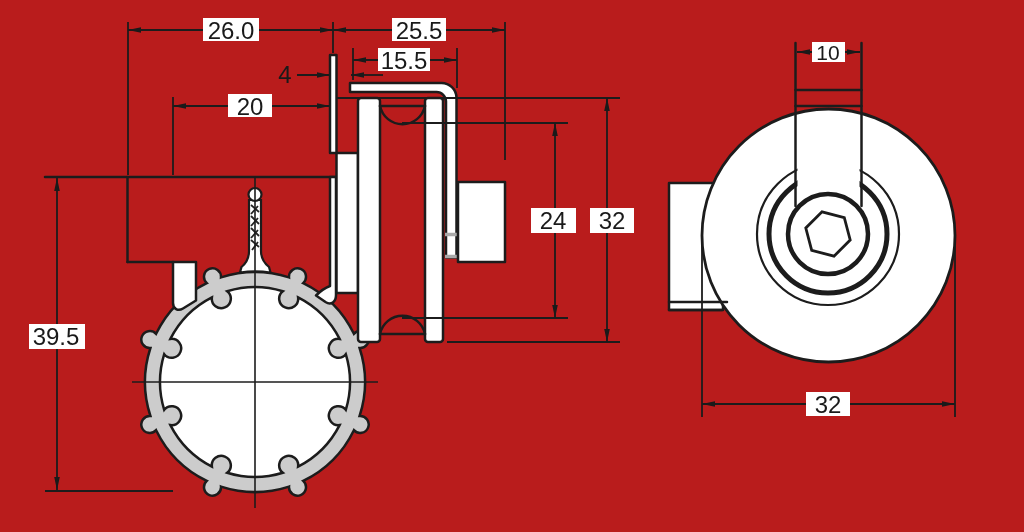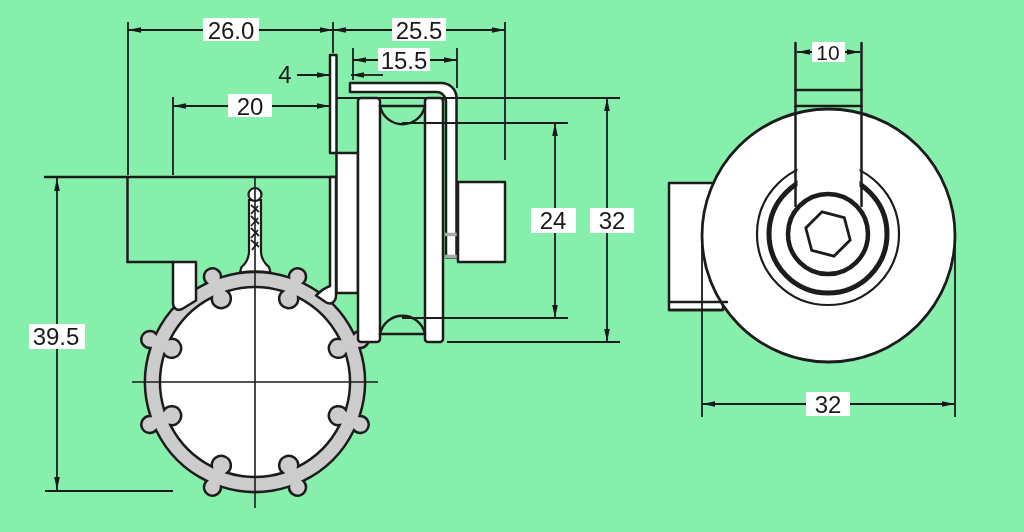--- a/index.html
+++ b/index.html
@@ -1,16 +1,16 @@
 <!DOCTYPE html>
 <html><head>
 <meta charset="utf-8">
 <style>
   html,body{margin:0;padding:0;background:#ffffff;}
-  .page{width:1024px;height:532px;background:#86efac;overflow:hidden;}
+  .page{width:1024px;height:532px;background:#b91c1c;overflow:hidden;}
   svg{display:block;}
   .obj{stroke:#1c1c1c;stroke-width:2.5;fill:none;stroke-linejoin:round;stroke-linecap:round;}
   .objf{stroke:#1c1c1c;stroke-width:2.5;fill:#ffffff;stroke-linejoin:round;}
   .thin{stroke:#1c1c1c;stroke-width:1.6;fill:none;}
   .dim{stroke:#1c1c1c;stroke-width:1.8;fill:none;}
   .ext{stroke:#1c1c1c;stroke-width:1.8;fill:none;}
   .dimtxt{font-family:"Liberation Sans", sans-serif;font-size:24px;fill:#1a1a1a;text-anchor:middle;}
   .dimtxt.small{font-size:21px;}
   .mask{fill:#ffffff;stroke:none;}
 </style>

